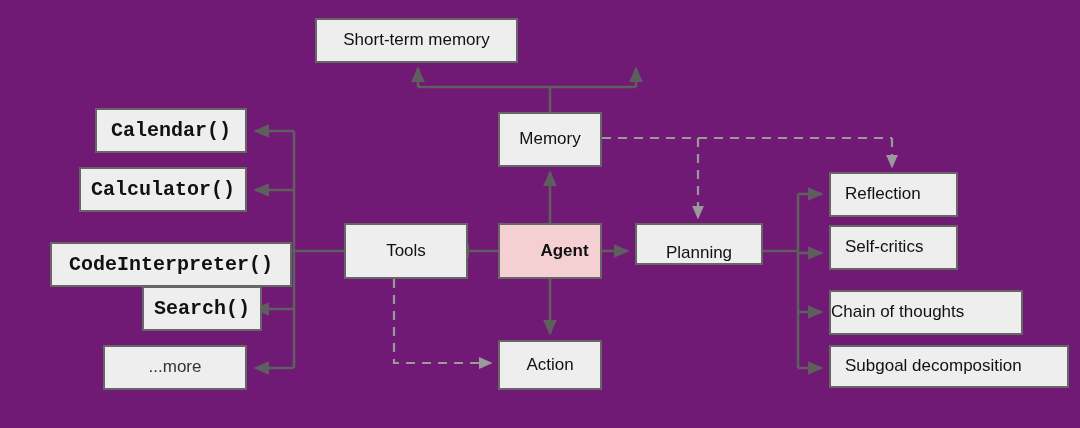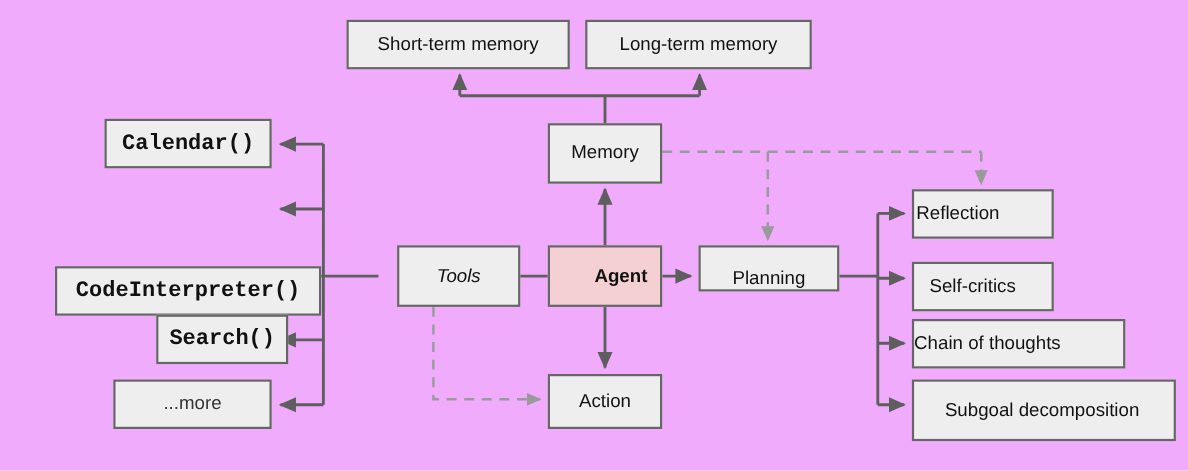--- a/index.html
+++ b/index.html
@@ -1,19 +1,19 @@
 <!DOCTYPE html>
 <html><head>
 <meta charset="utf-8">
 <style>
   html,body{margin:0;padding:0;background:#ffffff;}
   #stage{
     position:relative;
     width:1080px;height:428px;
-    background:#f0abfc;
+    background:#701a75;
     font-family:"Liberation Sans", sans-serif;
     overflow:hidden;
   }
   .node{
     position:absolute;
     box-sizing:border-box;
     background:#eeeeee;
     border:2px solid #666666;
     display:flex;align-items:center;justify-content:center;
     color:#111111;
@@ -97,70 +97,70 @@
       <path class="dash-line" d="M 892 138 L 892 167" marker-end="url(#arrowDash)"></path>
     </g>
 
     <path class="dash-line" d="M 394 279 L 394 363 L 491 363" marker-end="url(#arrowDash)"></path>
   </svg>
 
   <div class="node" style="left:315px;top:18px;width:203px;height:45px;">
     <span>Short-term memory</span>
   </div>
 
-  <div class="node" style="left:532px;top:18px;width:206px;height:45px;">
-    <span>Long-term memory</span>
-  </div>
 
   <div class="node" style="left:498px;top:112px;width:104px;height:55px;">
     <span>Memory</span>
   </div>
 
-  <div class="node" style="left:361px;top:223px;width:112px;height:56px;font-style:italic;">
+  <div class="node" style="left:344px;top:223px;width:124px;height:56px;">
     <span>Tools</span>
   </div>
 
   <div class="node accent" style="left:498px;top:223px;width:104px;height:56px;">
     <span>Agent</span>
   </div>
 
   <div class="node" style="left:635px;top:223px;width:128px;height:42px;align-items:flex-end;">
     <span>Planning</span>
   </div>
 
   <div class="node" style="left:498px;top:340px;width:104px;height:50px;">
     <span>Action</span>
   </div>
 
   <div class="node mono" style="left:95px;top:108px;width:152px;height:45px;">
     <span>Calendar()</span>
   </div>
 
+  <div class="node mono" style="left:79px;top:167px;width:168px;height:45px;">
+    <span>Calculator()</span>
+  </div>
 
   <div class="node mono" style="left:5px;top:242px;width:242px;height:45px;margin-left:45px;">
     <span>CodeInterpreter()</span>
   </div>
 
   <div class="node mono" style="left:142px;top:286px;width:120px;height:45px;">
     <span>Search()</span>
   </div>
 
   <div class="node muted" style="left:103px;top:345px;width:144px;height:45px;">
     <span>...more</span>
   </div>
 
-  <div class="node" style="left:829px;top:172px;width:129px;height:45px;justify-content:flex-start;padding-left:2px;">
+  <div class="node" style="left:829px;top:172px;width:129px;height:45px;justify-content:flex-start;padding-left:14px;">
     <span>Reflection</span>
   </div>
 
-  <div class="node" style="left:829px;top:238px;width:129px;height:45px;justify-content:flex-start;padding-left:14px;">
+  <div class="node" style="left:829px;top:225px;width:129px;height:45px;justify-content:flex-start;padding-left:14px;">
     <span>Self-critics</span>
   </div>
 
   <div class="node" style="left:829px;top:290px;width:194px;height:45px;justify-content:flex-start;padding-left:0;">
     <span>Chain of thoughts</span>
   </div>
 
-  <div class="node" style="left:829px;top:345px;width:240px;height:56px;justify-content:flex-start;padding-left:28px;">
+  <div class="node" style="left:829px;top:345px;width:240px;height:43px;justify-content:flex-start;padding-left:14px;">
     <span>Subgoal decomposition</span>
   </div>
 
 </div>
 
 </body></html>

